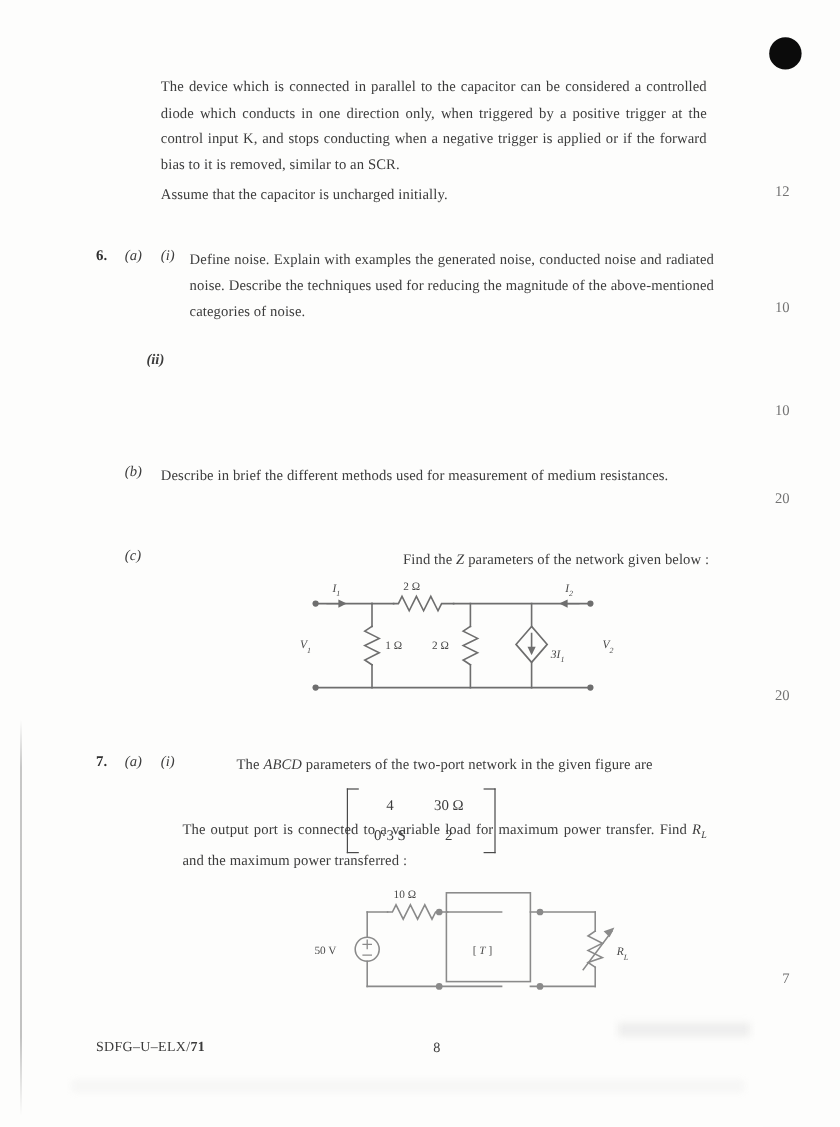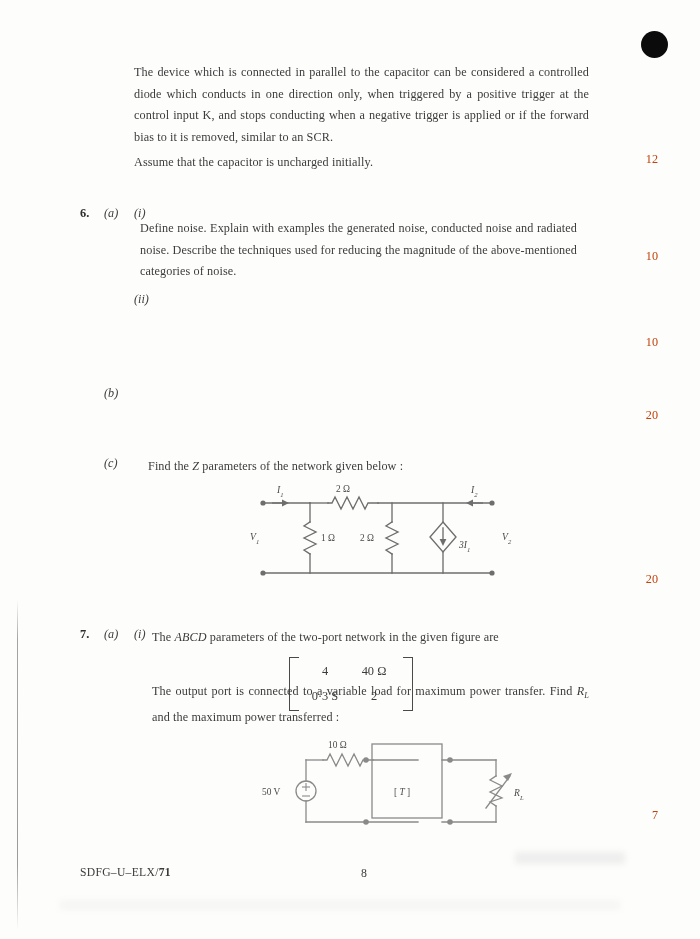--- a/index.html
+++ b/index.html
@@ -59,21 +59,21 @@
   }
   .qlabel {
     position: absolute;
     font-size: 12.2px;
     font-style: italic;
     color: #3c3c3c;
   }
   .marks {
     position: absolute;
     font-size: 12.2px;
-    color: #c2410c;
+    color: #737373;
     text-align: right;
     width: 30px;
   }
   .footer-code {
     position: absolute;
     font-size: 11.6px;
     color: #3a3a3a;
     letter-spacing: 0.3px;
   }
   .footer-code b { font-weight: bold; }
@@ -139,31 +139,32 @@
     <span>Assume that the capacitor is uncharged initially.</span>
   </div>
   <div class="para" style="left:134px; top:62px; width:455px;">
     <span>The device which is connected in parallel to the capacitor can be considered a controlled diode which conducts in one direction only, when triggered by a positive trigger at the control input K, and stops conducting when a negative trigger is applied or if the forward bias to it is removed, similar to an SCR.</span>
   </div>
   <div class="marks" style="left:628px; top:152px;">12</div>
 
   <div class="qnum" style="left:80px; top:206px;">6.</div>
   <div class="qlabel" style="left:104px; top:206px;">(a)</div>
   <div class="qlabel" style="left:134px; top:206px;">(i)</div>
-  <div class="para" style="left:140px; top:206px; width:437px;margin-top:12px;">Define noise. Explain with examples the generated noise, conducted noise and radiated noise. Describe the techniques used for reducing the magnitude of the above-mentioned categories of noise.</div>
+  <div class="para" style="left:158px; top:206px; width:437px;">Define noise. Explain with examples the generated noise, conducted noise and radiated noise. Describe the techniques used for reducing the magnitude of the above-mentioned categories of noise.</div>
   <div class="marks" style="left:628px; top:249px;">10</div>
 
-  <div class="qlabel" style="left:134px; top:292px;">(ii)</div>
+  <div class="qlabel" style="left:122px; top:292px;font-weight:bold;">(ii)</div>
   <div class="marks" style="left:628px; top:335px;">10</div>
 
   <div class="qlabel" style="left:104px; top:386px;">(b)</div>
+  <div class="para" style="left:134px; top:386px; width:455px;">Describe in brief the different methods used for measurement of medium resistances.</div>
   <div class="marks" style="left:628px; top:408px;">20</div>
 
   <div class="qlabel" style="left:104px; top:456px;">(c)</div>
-  <div class="para" style="left:148px; top:456px; width:455px; text-align:left;">Find the <i class="v">Z</i> parameters of the network given below :</div>
+  <div class="para" style="left:136px; top:456px; width:455px; text-align:right;">Find the <i class="v">Z</i> parameters of the network given below :</div>
   <div class="marks" style="left:628px; top:572px;">20</div>
 
   <div class="circuit" style="left:250px; top:482px;">
     <svg width="275" height="105" viewBox="0 0 275 105">
       <g stroke="#6e6e6e" stroke-width="1.35" fill="none" stroke-linecap="square">
 
         <line x1="13" y1="21" x2="60" y2="21"></line>
         <line x1="60" y1="21" x2="78" y2="21"></line>
 
         <polyline points="78,21 82,21 85,15 91,27 97,15 103,27 109,15 115,27 118,21 128,21"></polyline>
@@ -206,27 +207,27 @@
       <text class="clab" x="71" y="59">1 Ω</text>
       <text class="clab" x="110" y="59">2 Ω</text>
       <text class="clab-i" x="209" y="66">3I<tspan baseline-shift="sub" font-size="6.6">1</tspan></text>
       <text class="clab-i" x="252" y="58">V<tspan baseline-shift="sub" font-size="6.6">2</tspan></text>
     </svg>
   </div>
 
   <div class="qnum" style="left:80px; top:627px;">7.</div>
   <div class="qlabel" style="left:104px; top:627px;">(a)</div>
   <div class="qlabel" style="left:134px; top:627px;">(i)</div>
-  <div class="para" style="left:152px; top:627px; width:437px; text-align:left;">The <i class="v">ABCD</i> parameters of the two-port network in the given figure are</div>
+  <div class="para" style="left:152px; top:627px; width:437px; text-align:center;">The <i class="v">ABCD</i> parameters of the two-port network in the given figure are</div>
 
   <div class="matrix-wrap" style="left:289px; top:657px;">
     <div class="mbrack left"></div>
     <div class="mgrid">
       <span>4</span>
-      <span>40 Ω</span>
+      <span>30 Ω</span>
       <span>0·3 S</span>
       <span>2</span>
     </div>
     <div class="mbrack right"></div>
   </div>
 
   <div class="para" style="left:152px; top:681px; width:437px;">The output port is connected to a variable load for maximum power transfer. Find <i class="v">R<sub>L</sub></i> and the maximum power transferred :</div>
 
   <div class="marks" style="left:628px; top:808px;">7</div>
 

